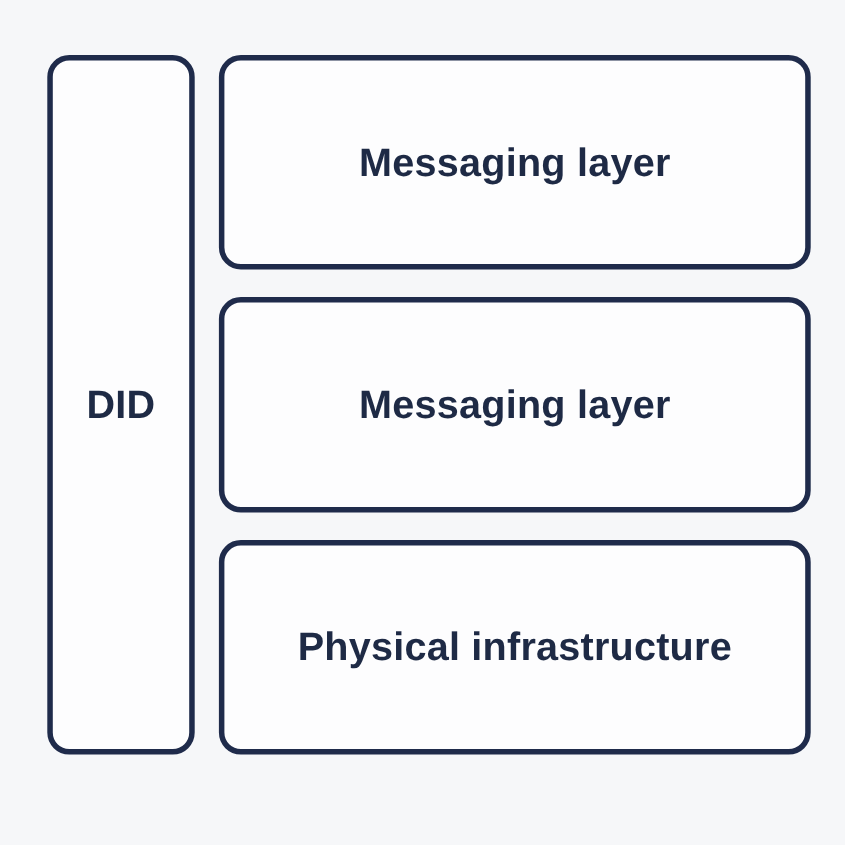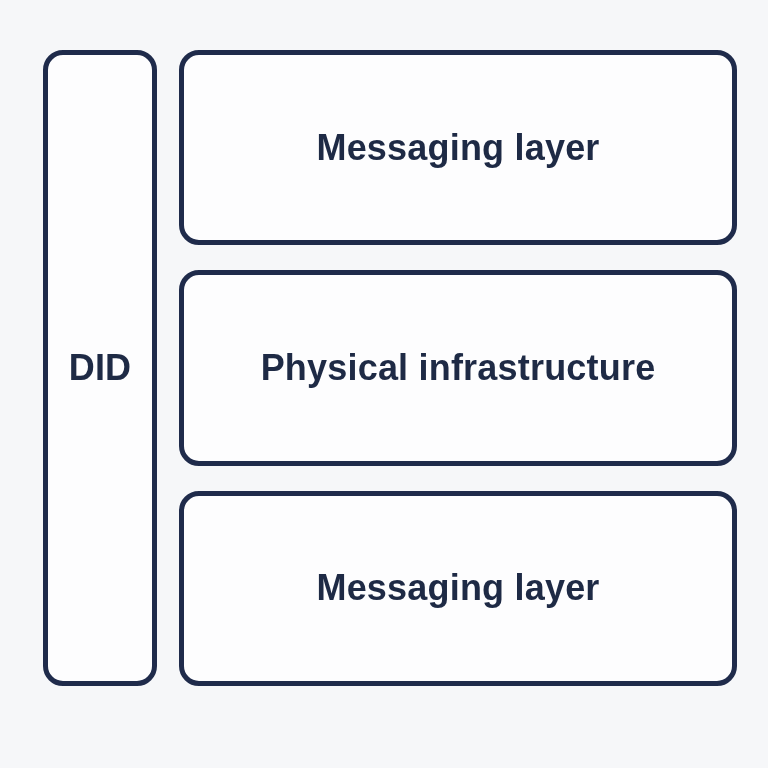--- a/index.html
+++ b/index.html
@@ -32,21 +32,21 @@
     border-radius: 20px;
     display: flex;
     align-items: center;
     justify-content: center;
     color: var(--text);
     font-weight: 700;
     font-size: 36px;
     letter-spacing: 0.2px;
   }
   .side-box {
-    width: 114px;
+    width: 134px;
     height: 100%;
     flex: 0 0 auto;
   }
   .layer-stack {
     flex: 1 1 auto;
     height: 100%;
     display: flex;
     flex-direction: column;
     gap: 25px;
   }
@@ -67,22 +67,22 @@
   </div>
 
   <div class="layer-stack">
 
     <div class="box layer-box">
       <span class="label">Messaging layer</span>
     </div>
 
 
     <div class="box layer-box">
-      <span class="label">Physical infrastructure</span>
+      <span class="label">Messaging layer</span>
     </div>
 
     <div class="box layer-box">
-      <span class="label">Messaging layer</span>
+      <span class="label">Physical infrastructure</span>
     </div>
 
   </div>
 
 </div>
 
 </body></html>

